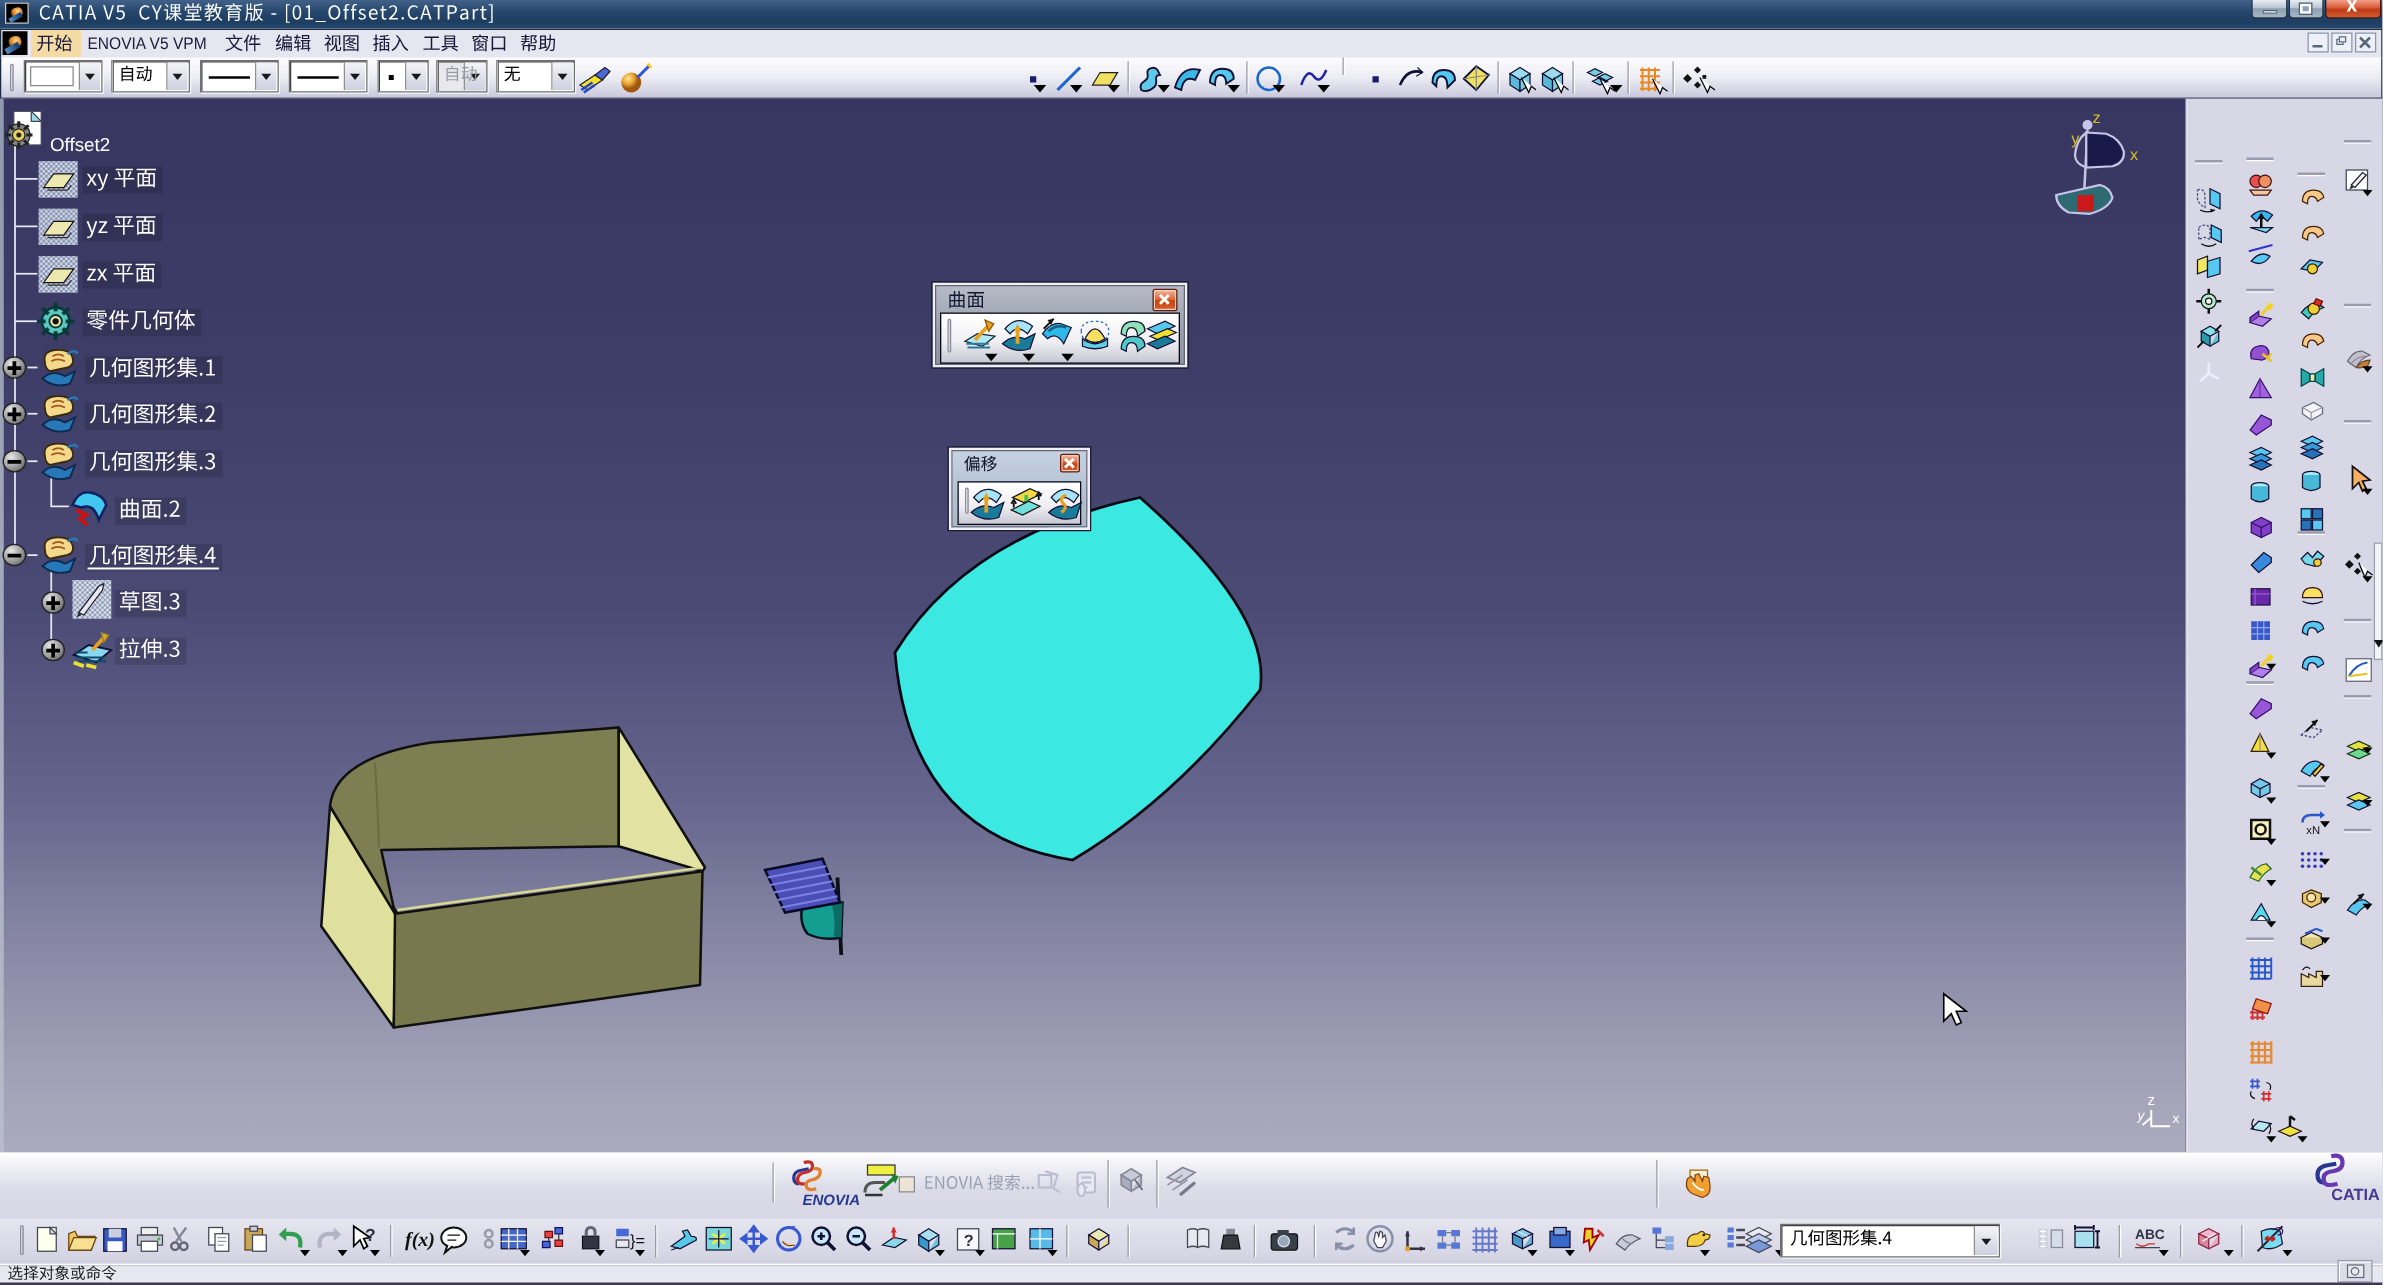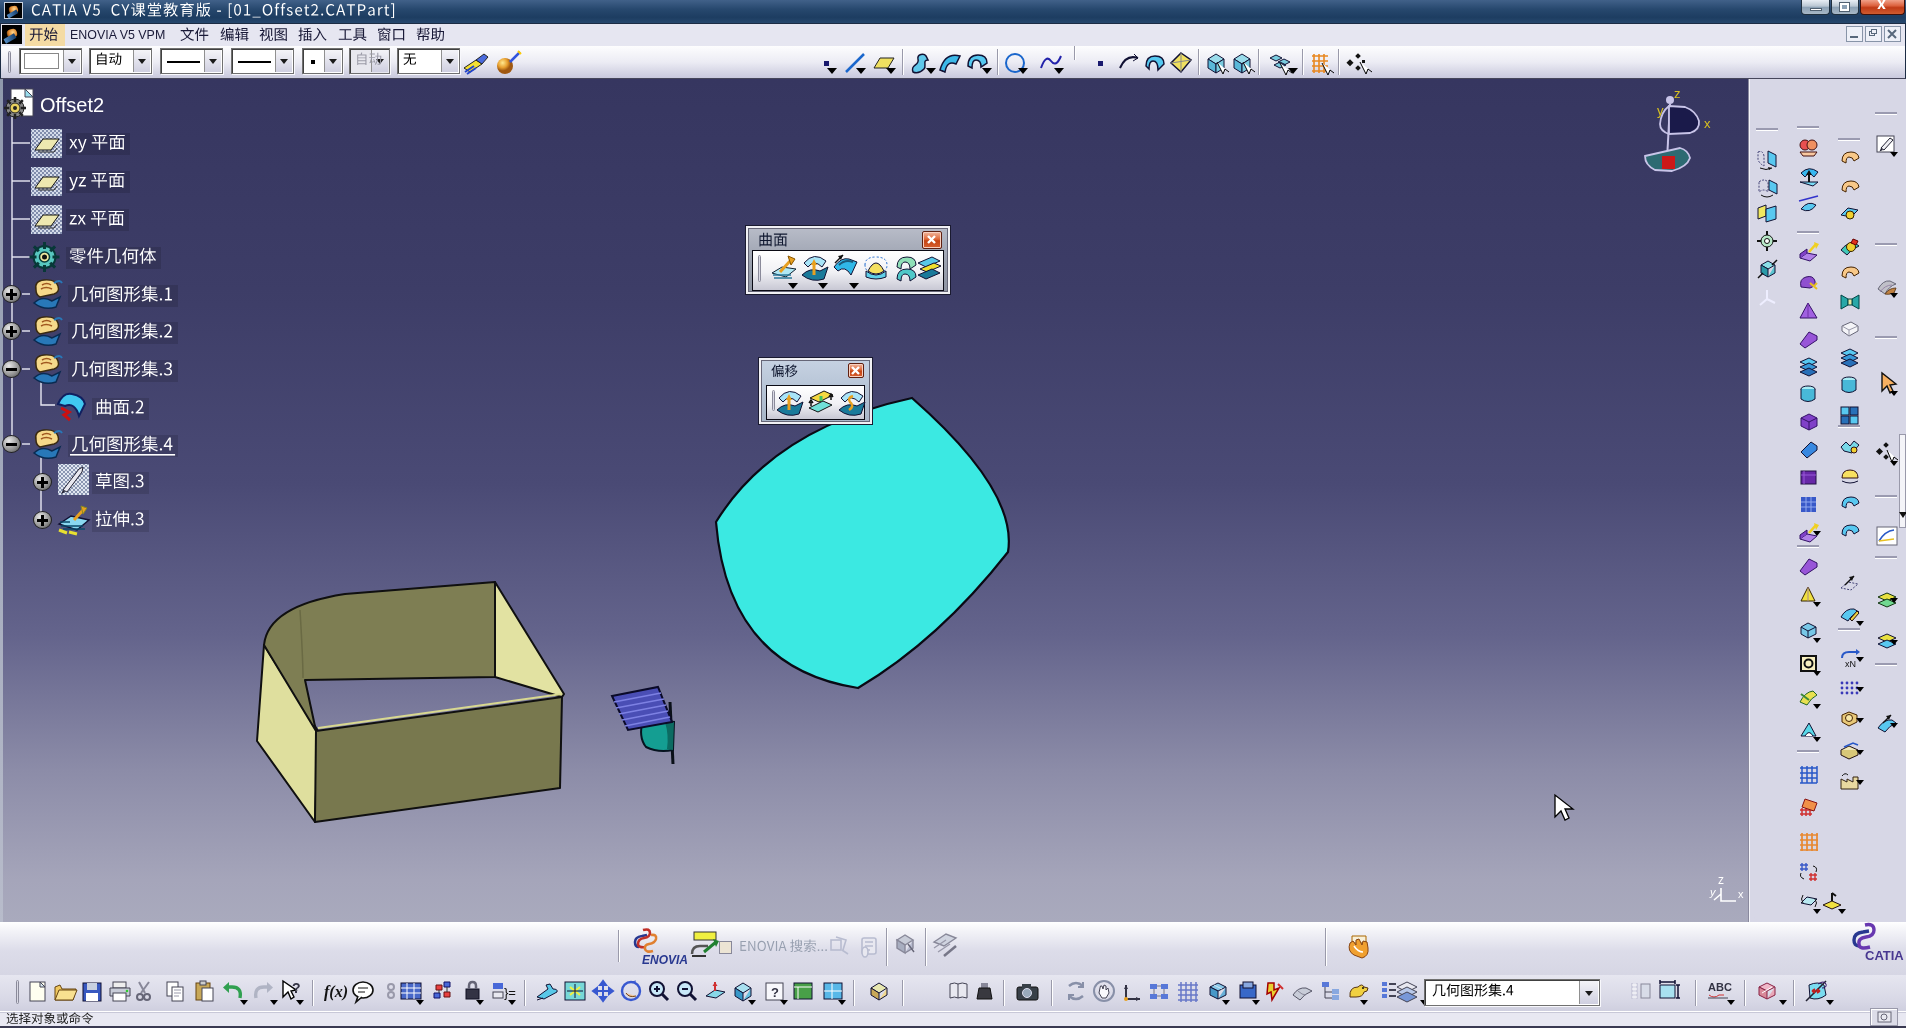--- a/index.html
+++ b/index.html
@@ -235,21 +235,21 @@
     <path d="M22,2 l8,8 h-8 Z" fill="#9adcec" stroke="#445"></path>
 <g transform="translate(12,21)">
       <circle r="9" fill="#888" stroke="#222"></circle>
       <g stroke="#222" stroke-width="2.5" fill="#ccc">
         <path d="M0,-11 V-6 M7.8,-7.8 L4.2,-4.2 M11,0 H6 M7.8,7.8 L4.2,4.2 M0,11 V6 M-7.8,7.8 L-4.2,4.2 M-11,0 H-6 M-7.8,-7.8 L-4.2,-4.2"></path>
       </g>
       <circle r="5" fill="#e8d060" stroke="#222"></circle>
       <circle r="2" fill="#222"></circle>
     </g>
   </svg>
-<div class="abs" style="left:40px;top:94px;font-size:20px;color:#fff">Offset2</div>
+<div class="abs" style="left:40px;top:108px;font-size:15px;color:#fff">Offset2</div>
 <svg style="position:absolute;left:30px;top:128px;" width="33" height="31" viewBox="0 0 33 31">
     <rect x="1" y="1" width="31" height="29" fill="#9aa6c2"></rect>
 <rect x="1" y="1" width="31" height="29" fill="url(#hp)" opacity="0.9"></rect>
 <defs>
       <pattern id="hp" width="4" height="4" patternUnits="userSpaceOnUse">
         <rect width="4" height="4" fill="#7e8aaa"></rect>
         <rect width="2" height="2" fill="#dce2ee"></rect>
         <rect x="2" y="2" width="2" height="2" fill="#dce2ee"></rect>
       </pattern>
     </defs>

